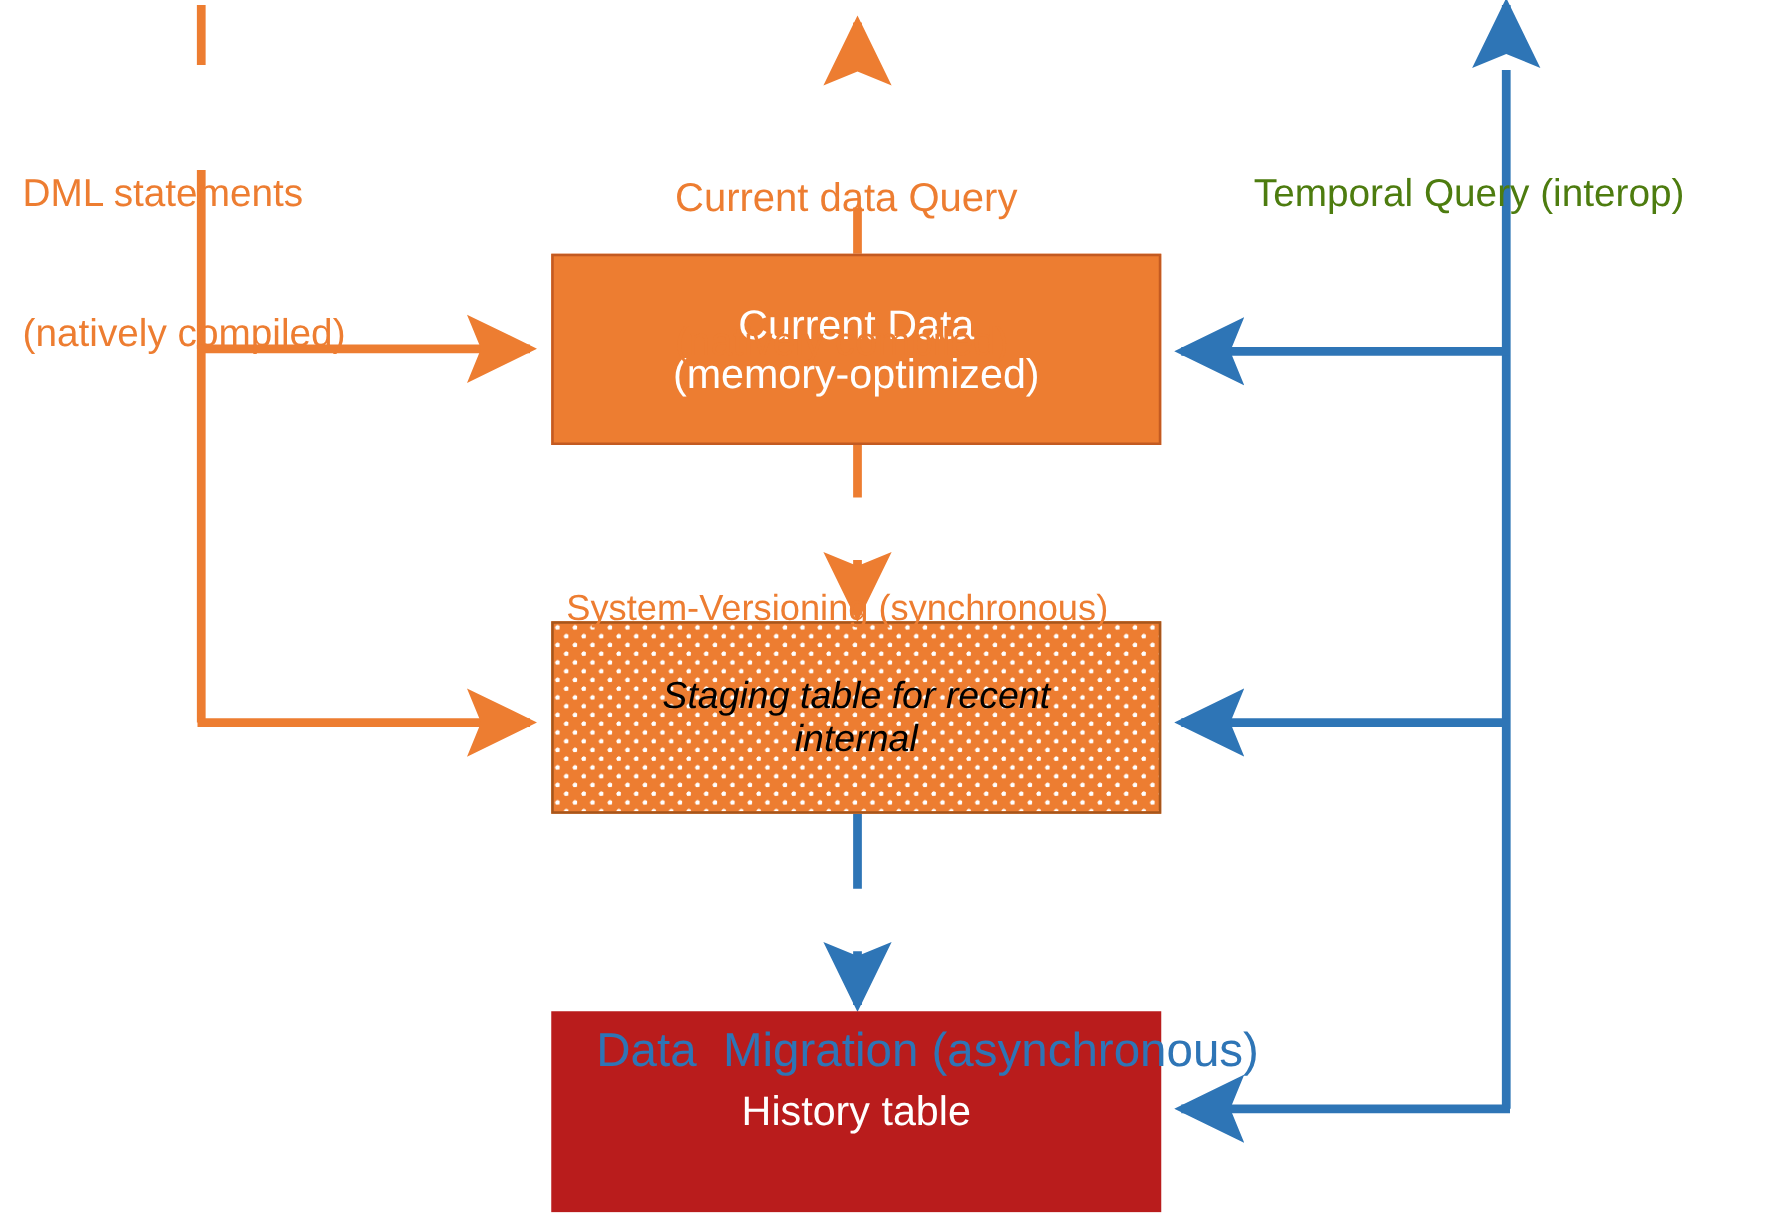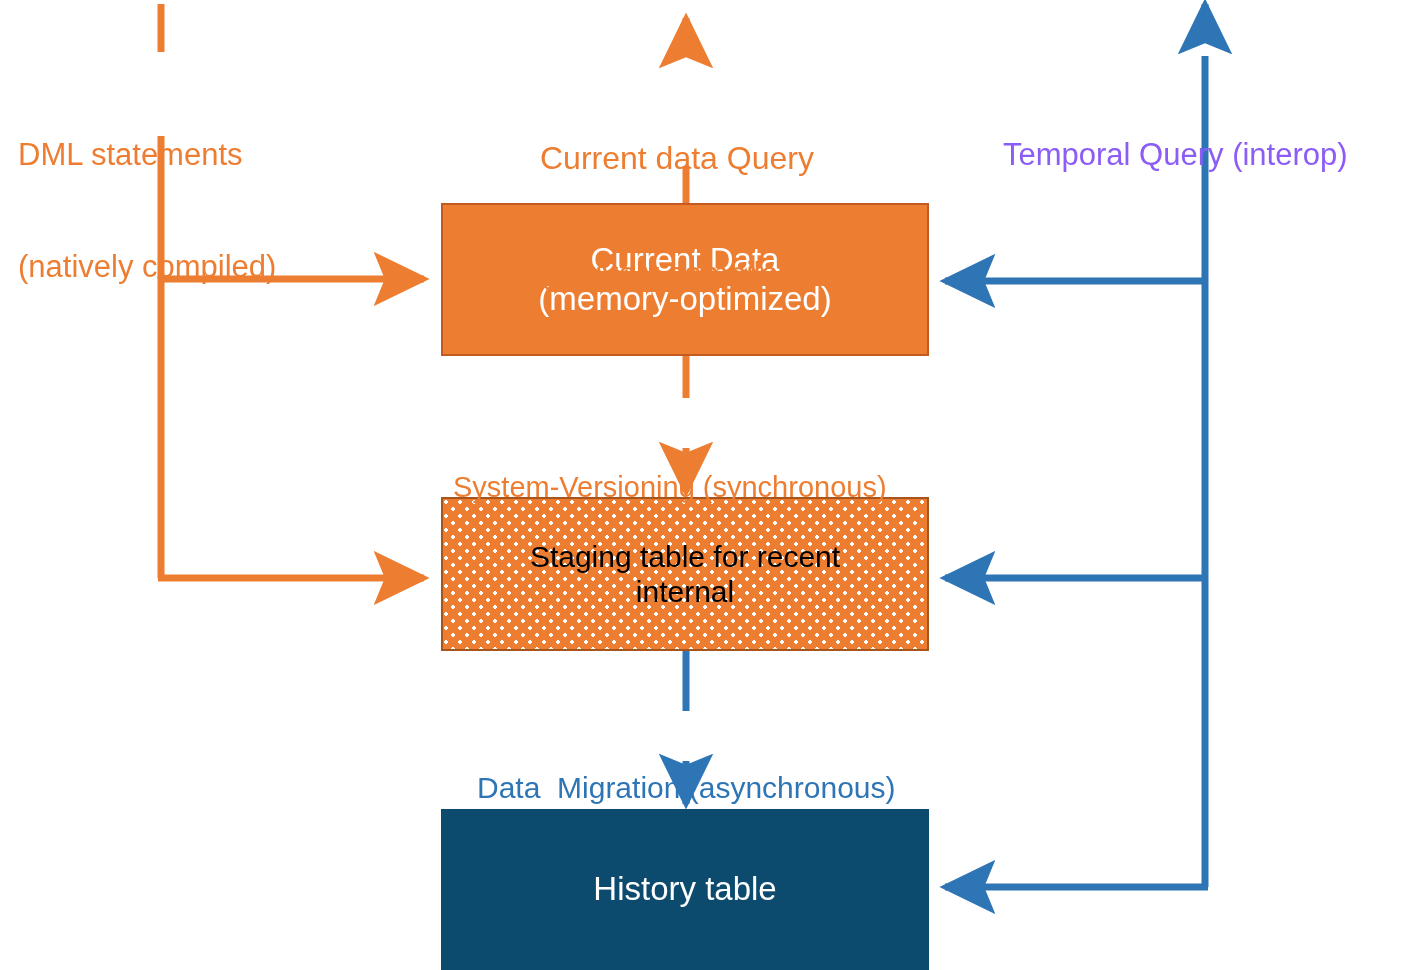--- a/index.html
+++ b/index.html
@@ -54,27 +54,28 @@
     height: 154px;
     background-color: #ED7D31;
     border: 2px solid #A6561C;
     color: #000000;
     font-size: 30px;
     background-image:
       radial-gradient(circle at 3px 3px, #ffffff 1.7px, rgba(255,255,255,0) 2.1px),
       radial-gradient(circle at 10px 10px, #ffffff 1.7px, rgba(255,255,255,0) 2.1px);
     background-size: 14px 14px, 14px 14px;
     background-position: 0 0, 0 0;
+    font-style: italic;
   }
   #node-history-table {
     left: 441px;
     top: 809px;
     width: 488px;
     height: 161px;
-    background: #0c4a6e;
+    background: #b91c1c;
     border: none;
     color: #ffffff;
     font-size: 33px;
   }
   .flabel {
     position: absolute;
     z-index: 4;
     line-height: 1.2;
     white-space: pre;
     background: transparent;
@@ -87,35 +88,35 @@
   }
   #label-current-query {
     left: 540px;
     top: 62px;
     color: #ED7D31;
     font-size: 32px;
   }
   #label-temporal-query {
     left: 1003px;
     top: 62px;
-    color: #8b5cf6;
+    color: #4d7c0f;
     font-size: 31px;
   }
   #label-system-versioning {
     left: 453px;
     top: 400px;
     color: #ED7D31;
     font-size: 29px;
     text-align: right;
   }
   #label-data-migration {
     left: 477px;
-    top: 698px;
+    top: 728px;
     color: #2E75B6;
-    font-size: 30px;
+    font-size: 38px;
   }
 </style>
 </head>
 <body>
 
 <div id="stage">
 
   <svg id="wires" viewBox="0 0 1420 970" width="1420" height="970" xmlns="http://www.w3.org/2000/svg">
     <defs>
       <marker id="arrow-orange" markerWidth="9" markerHeight="9" refX="7.2" refY="4.5" orient="auto" markerUnits="strokeWidth">

